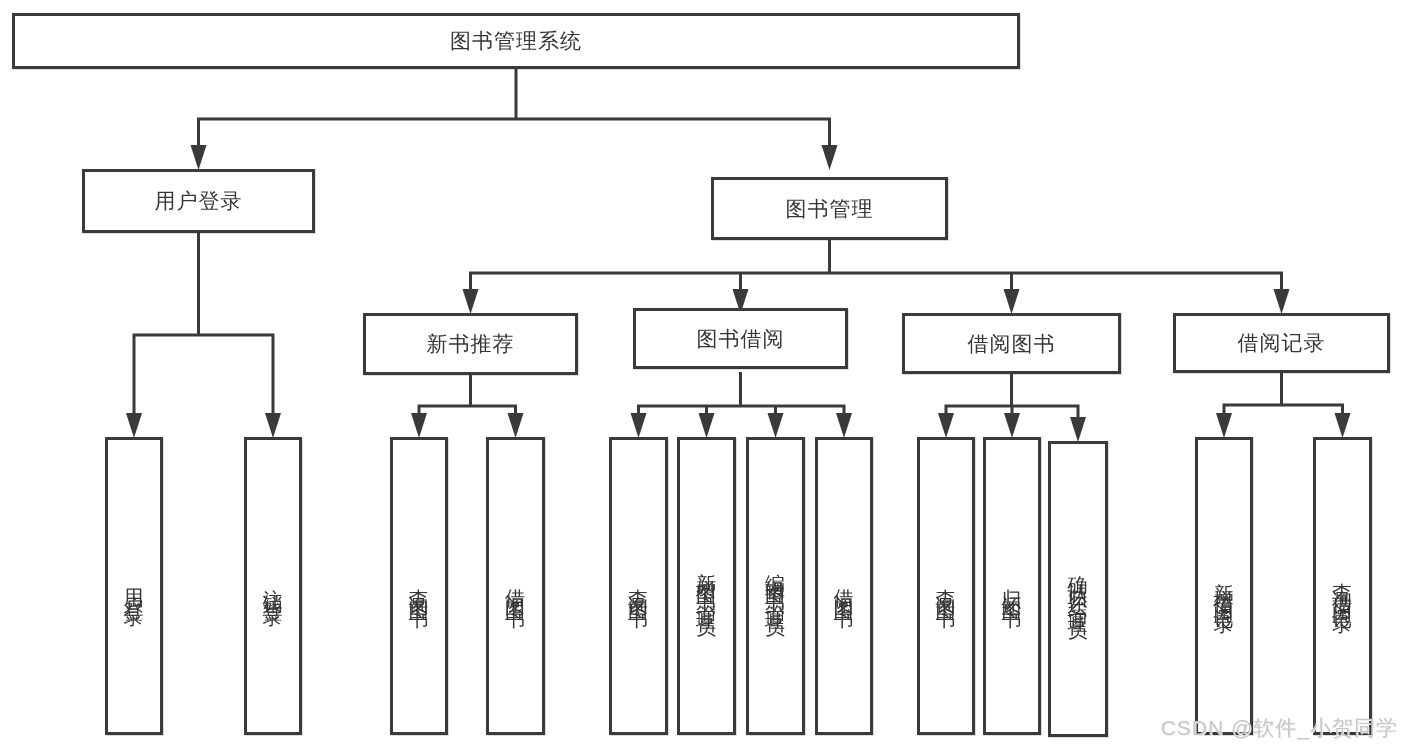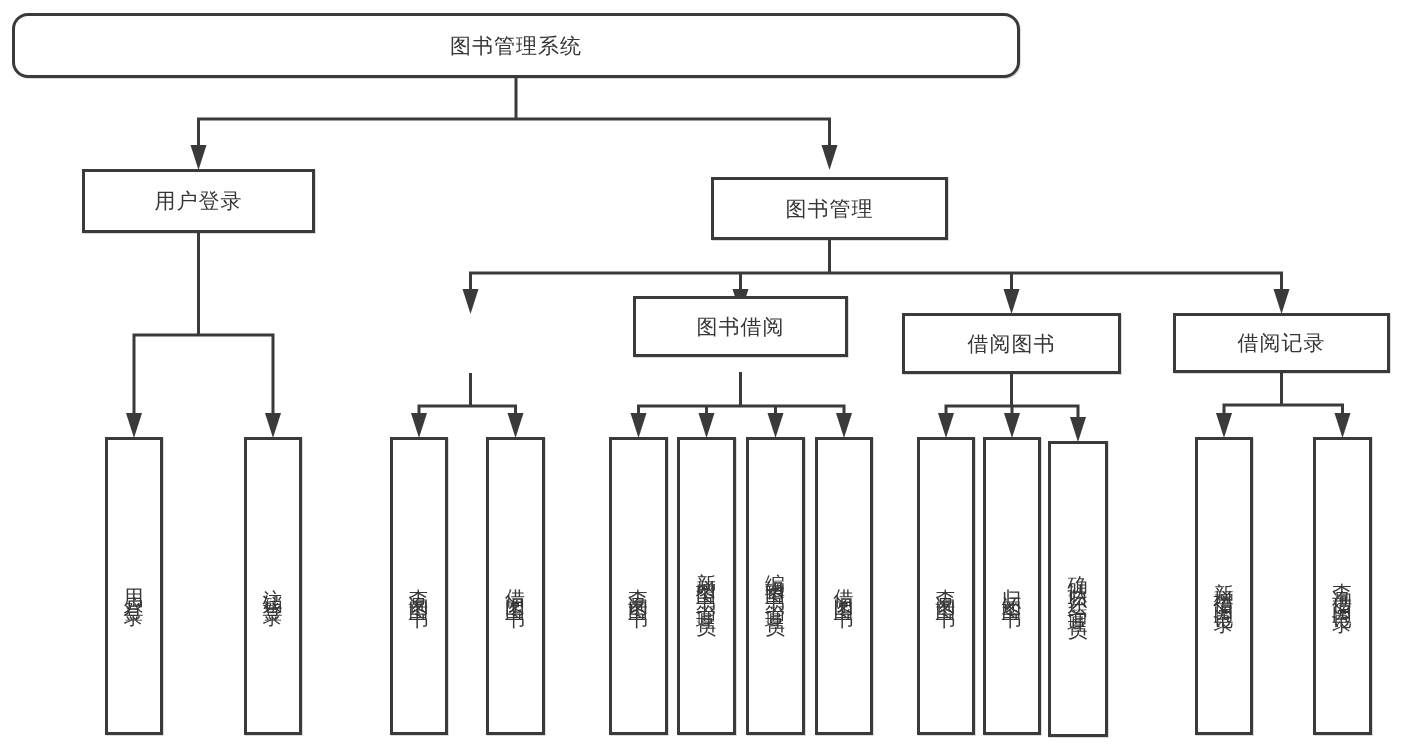--- a/index.html
+++ b/index.html
@@ -44,25 +44,25 @@
     z-index: 2;
   }
   .vbox .vtext {
     writing-mode: vertical-rl;
     text-orientation: mixed;
     letter-spacing: 0.32em;
     line-height: 1;
     white-space: nowrap;
   }
   
-  #n-root            { left: 12px;   top: 13px;  width: 1008px; height: 65px; border-radius: 16px; }
+  #n-root            { left: 12px;   top: 13px;  width: 1008px; height: 56px; }
   #n-user-login      { left: 82px;   top: 169px; width: 233px;  height: 64px; }
   #n-book-mgmt       { left: 711px;  top: 177px; width: 237px;  height: 63px; }
   #n-new-book-rec    { left: 363px;  top: 313px; width: 215px;  height: 62px; }
-  #n-book-borrow     { left: 633px;  top: 296px; width: 215px;  height: 61px; }
+  #n-book-borrow     { left: 633px;  top: 308px; width: 215px;  height: 61px; }
   #n-current-borrow  { left: 902px;  top: 313px; width: 219px;  height: 61px; }
   #n-borrow-record   { left: 1173px; top: 313px; width: 217px;  height: 60px; }
   
   #n-v-user-login    { left: 105px;  top: 437px; width: 58px; height: 298px; }
   #n-v-logout        { left: 244px;  top: 437px; width: 58px; height: 298px; }
   #n-v-nb-query      { left: 390px;  top: 437px; width: 58px; height: 298px; }
   #n-v-nb-borrow     { left: 486px;  top: 437px; width: 59px; height: 298px; }
   #n-v-bb-query      { left: 609px;  top: 437px; width: 59px; height: 298px; }
   #n-v-bb-add        { left: 677px;  top: 437px; width: 59px; height: 298px; }
   #n-v-bb-edit       { left: 746px;  top: 437px; width: 59px; height: 298px; }
@@ -116,20 +116,23 @@
   </div>
 
   <div class="hbox" id="n-user-login">
     <span>用户登录</span>
   </div>
 
   <div class="hbox" id="n-book-mgmt">
     <span>图书管理</span>
   </div>
 
+  <div class="hbox" id="n-new-book-rec">
+    <span>新书推荐</span>
+  </div>
 
   <div class="hbox" id="n-book-borrow">
     <span>图书借阅</span>
   </div>
 
   <div class="hbox" id="n-current-borrow">
     <span>借阅图书</span>
   </div>
 
   <div class="hbox" id="n-borrow-record">
@@ -181,14 +184,15 @@
   </div>
 
   <div class="vbox" id="n-v-br-add">
     <span class="vtext">新增借阅记录</span>
   </div>
 
   <div class="vbox" id="n-v-br-query">
     <span class="vtext">查询借阅记录</span>
   </div>
 
+  <div class="watermark">CSDN @软件_小贺同学</div>
 
 </div>
 
 </body></html>

